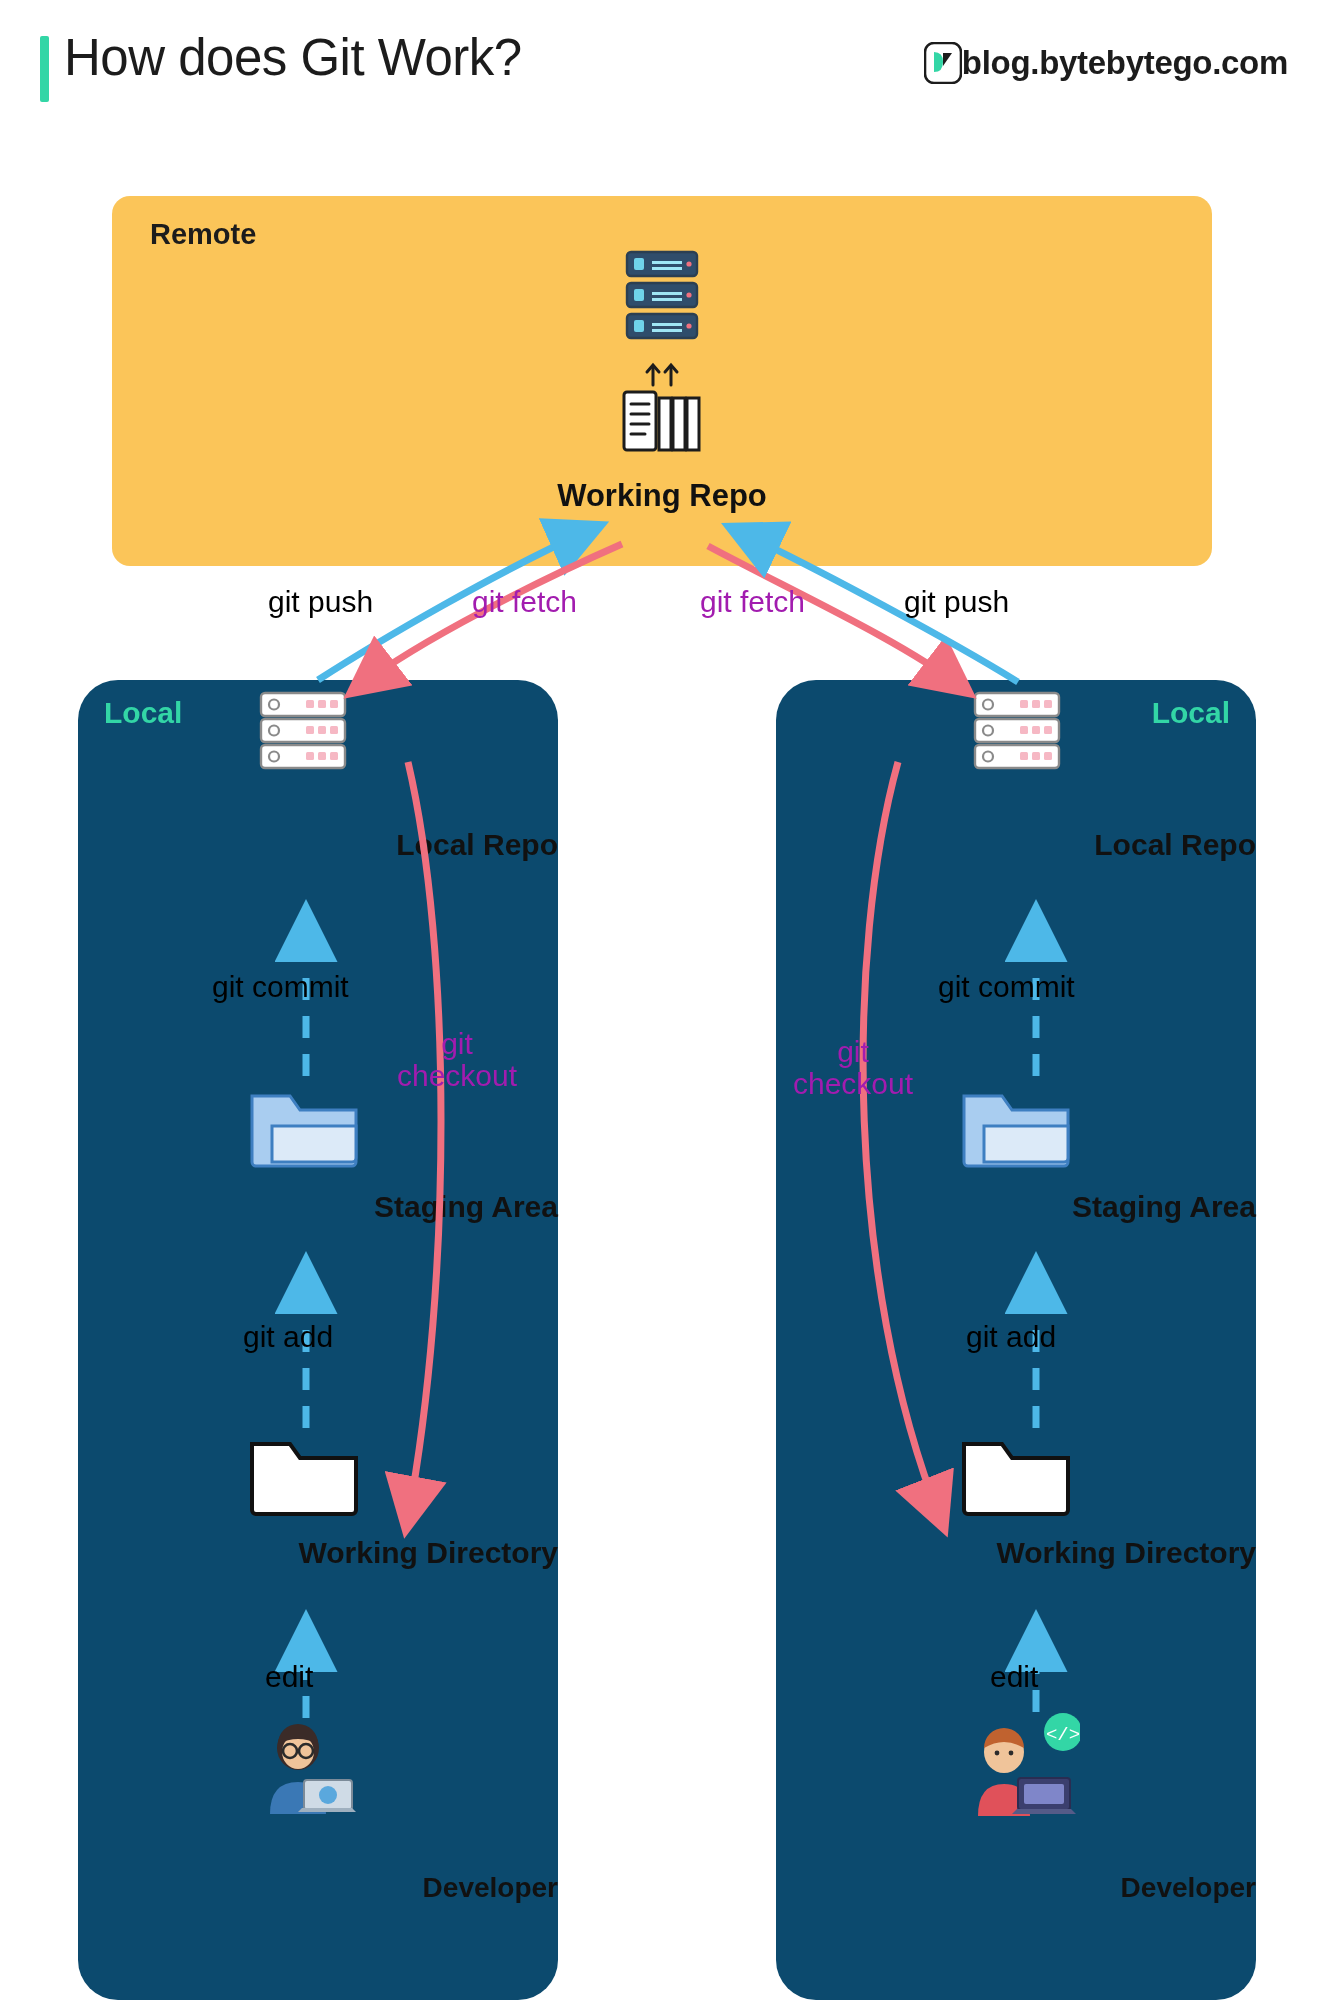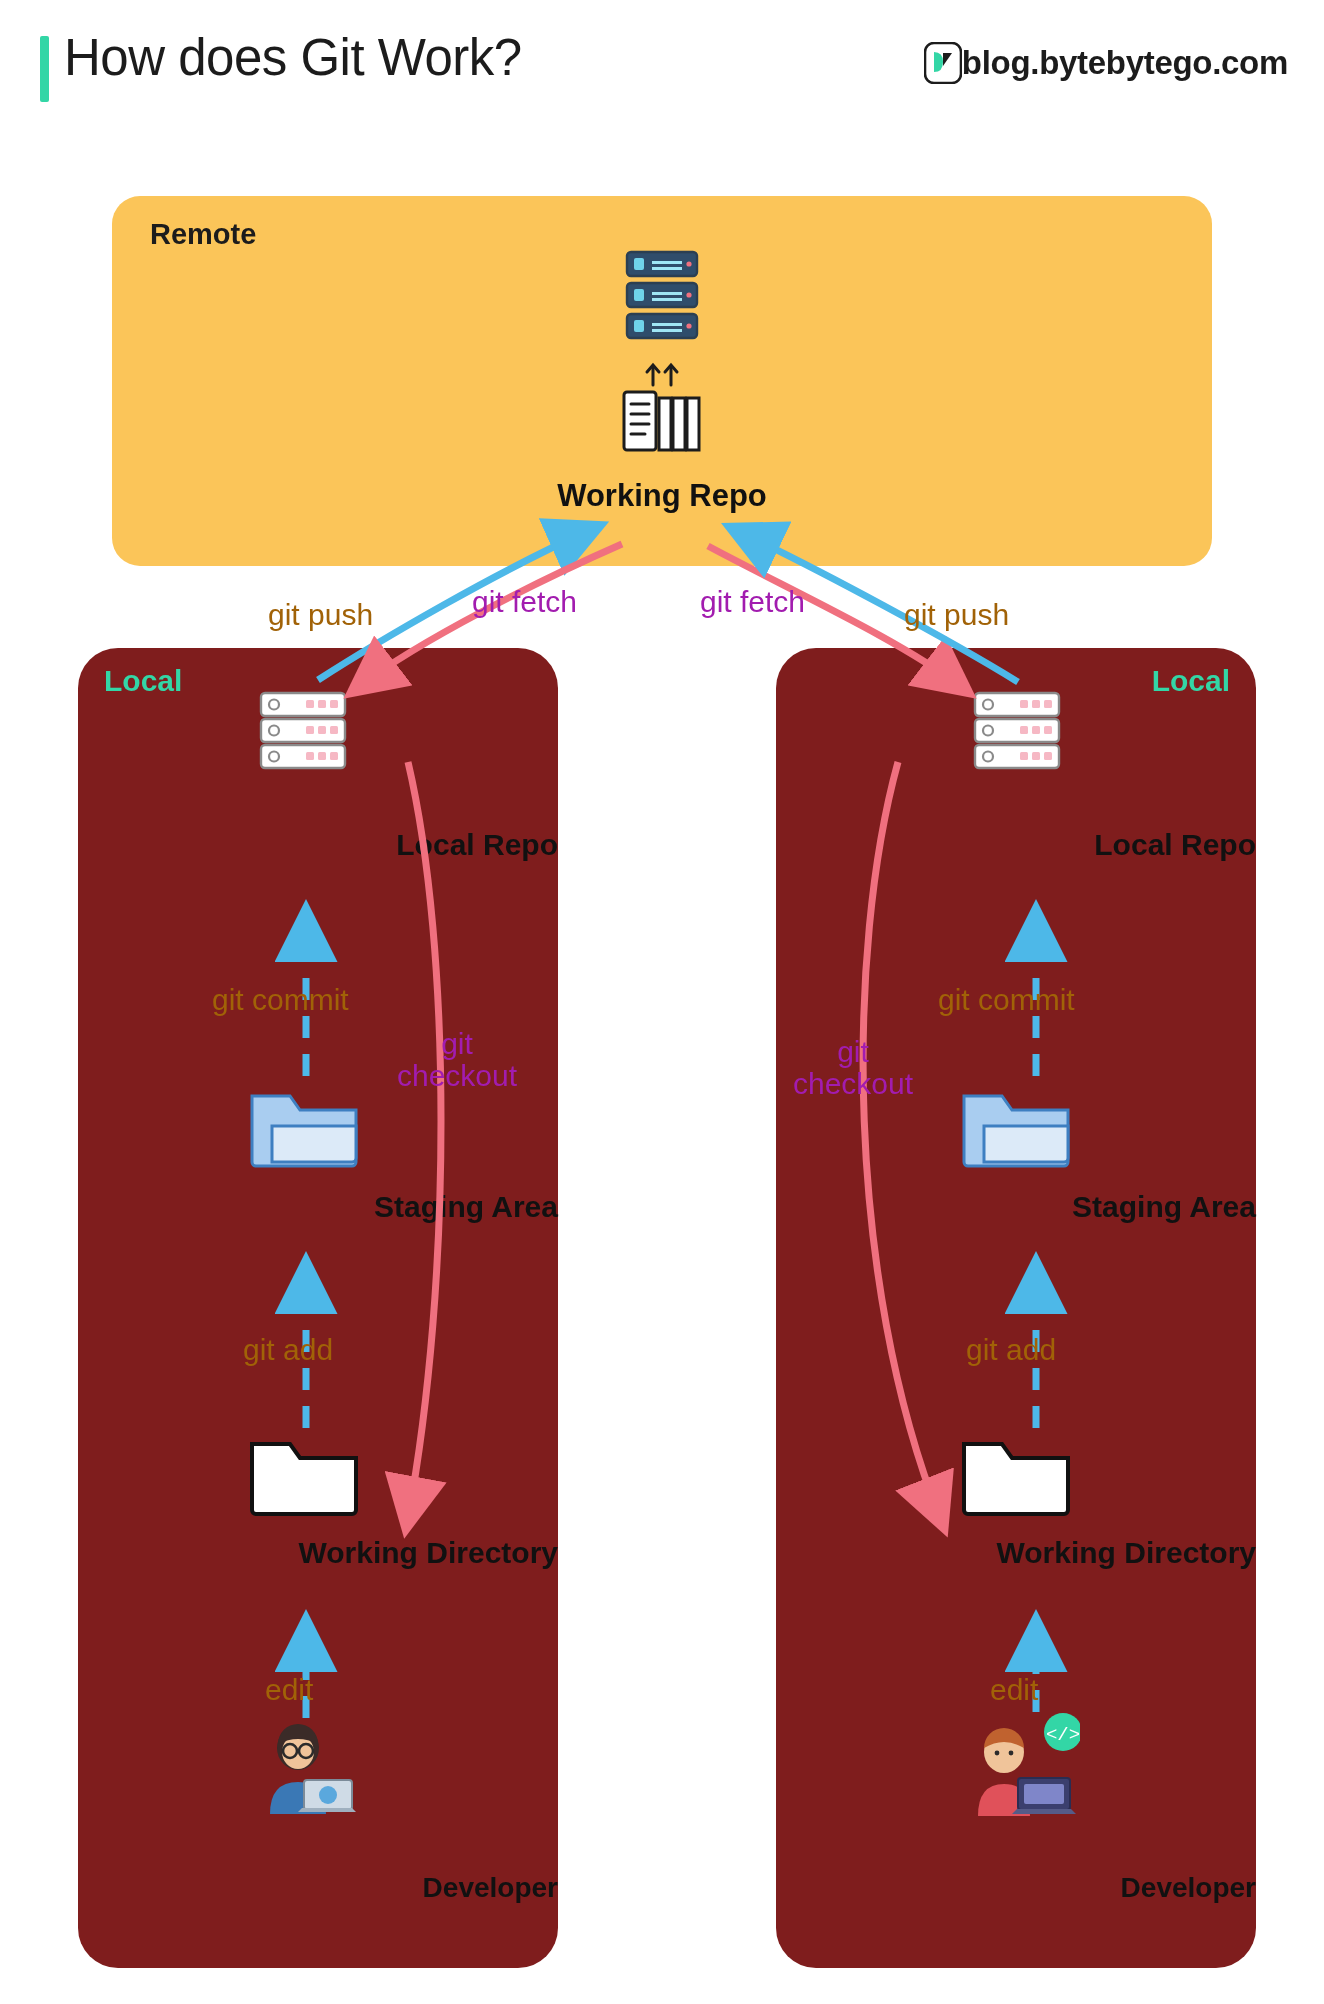--- a/index.html
+++ b/index.html
@@ -56,21 +56,21 @@
     letter-spacing: -0.3px;
     white-space: nowrap;
   }
 
   
   .remote-panel {
     position: absolute;
     left: 112px; top: 196px;
     width: 1100px; height: 370px;
     background: #fbc559;
-    border-radius: 28px;
+    border-radius: 18px;
   }
   .remote-label {
     position: absolute;
     left: 38px; top: 22px;
     font-size: 29px;
     font-weight: bold;
     color: #1c1c1c;
   }
   .remote-repo-label {
     position: absolute;
@@ -99,24 +99,24 @@
     position: absolute;
     left: 50%;
     transform: translateX(-50%);
     top: 165px;
     width: 50px; height: 26px;
   }
 
   
   .local-panel {
     position: absolute;
-    top: 648px;
+    top: 680px;
     width: 480px;
     height: 1320px;
-    background: #7f1d1d;
+    background: #0c4a6e;
     border-radius: 40px;
   }
   .local-left  { left: 78px; }
   .local-right { left: 776px; }
   .local-label {
     position: absolute;
     top: 16px;
     font-size: 30px;
     font-weight: bold;
     color: #33d6a6;
@@ -138,21 +138,21 @@
     position: absolute;
   }
 
   
   .op-label {
     position: absolute;
     font-size: 30px;
     white-space: nowrap;
     font-family: "Liberation Sans", sans-serif;
   }
-  .blue-label { color: #a16207; margin-top: 13px; }
+  .blue-label { color: #000000; }
   .pink-label { color: #a21caf; }
   .op-label.multi { line-height: 1.08; text-align: center; }
 
   svg.overlay {
     position: absolute;
     left: 0; top: 0;
     width: 1324px; height: 2004px;
     pointer-events: none;
   }
 </style>

